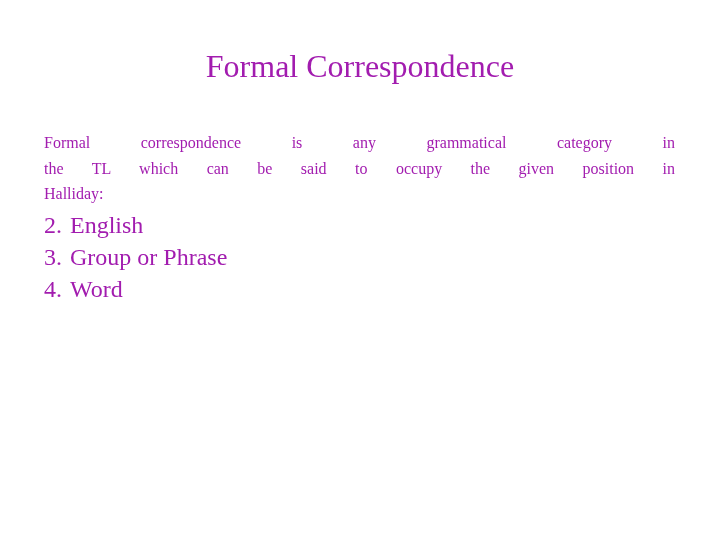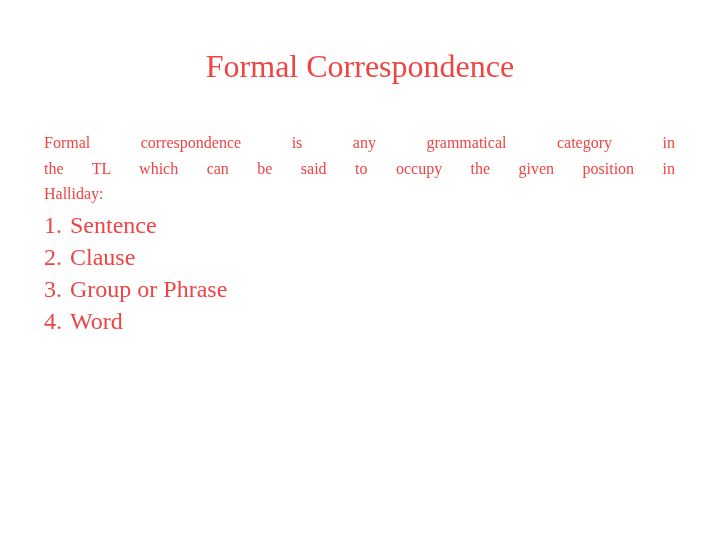--- a/index.html
+++ b/index.html
@@ -7,21 +7,21 @@
     padding: 0;
     background: #ffffff;
   }
   .slide {
     position: relative;
     width: 720px;
     height: 540px;
     background: #ffffff;
     overflow: hidden;
     font-family: "Liberation Serif", "DejaVu Serif", serif;
-    color: #ef4444;
+    color: #a21caf;
   }
   .title {
     position: absolute;
     top: 47px;
     left: 0;
     width: 100%;
     margin: 0;
     font-size: 32px;
     font-weight: normal;
     line-height: 38px;
@@ -60,19 +60,18 @@
   <h1 class="title">Formal Correspondence</h1>
 
   <div class="body-block">
     <div class="paragraph">
         <div class="pline">Formal correspondence is any grammatical category in</div>
         <div class="pline">the TL which can be said to occupy the given position in</div>
         <div class="pline last">Halliday:</div>
       </div>
 
     <div class="ranks-list">
-        <div class="litem"><span class="num">1.</span><span class="lab">Sentence</span></div>
-        <div class="litem"><span class="num">2.</span><span class="lab">Clause</span></div>
+        <div class="litem"><span class="num">2.</span><span class="lab">English</span></div>
         <div class="litem"><span class="num">3.</span><span class="lab">Group or Phrase</span></div>
         <div class="litem"><span class="num">4.</span><span class="lab">Word</span></div>
       </div>
   </div>
 </div>
 
 </body></html>

